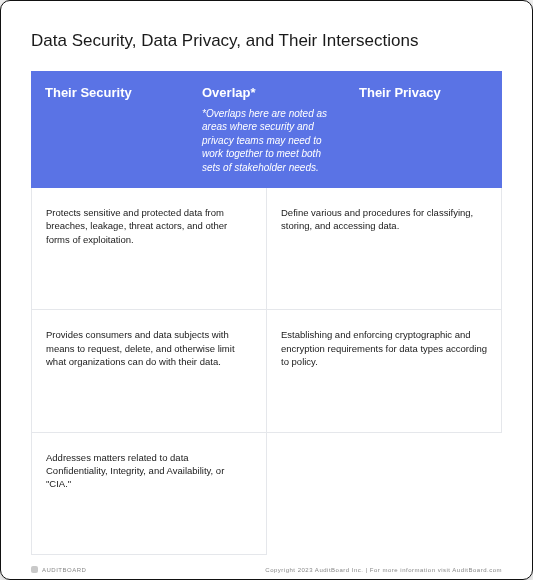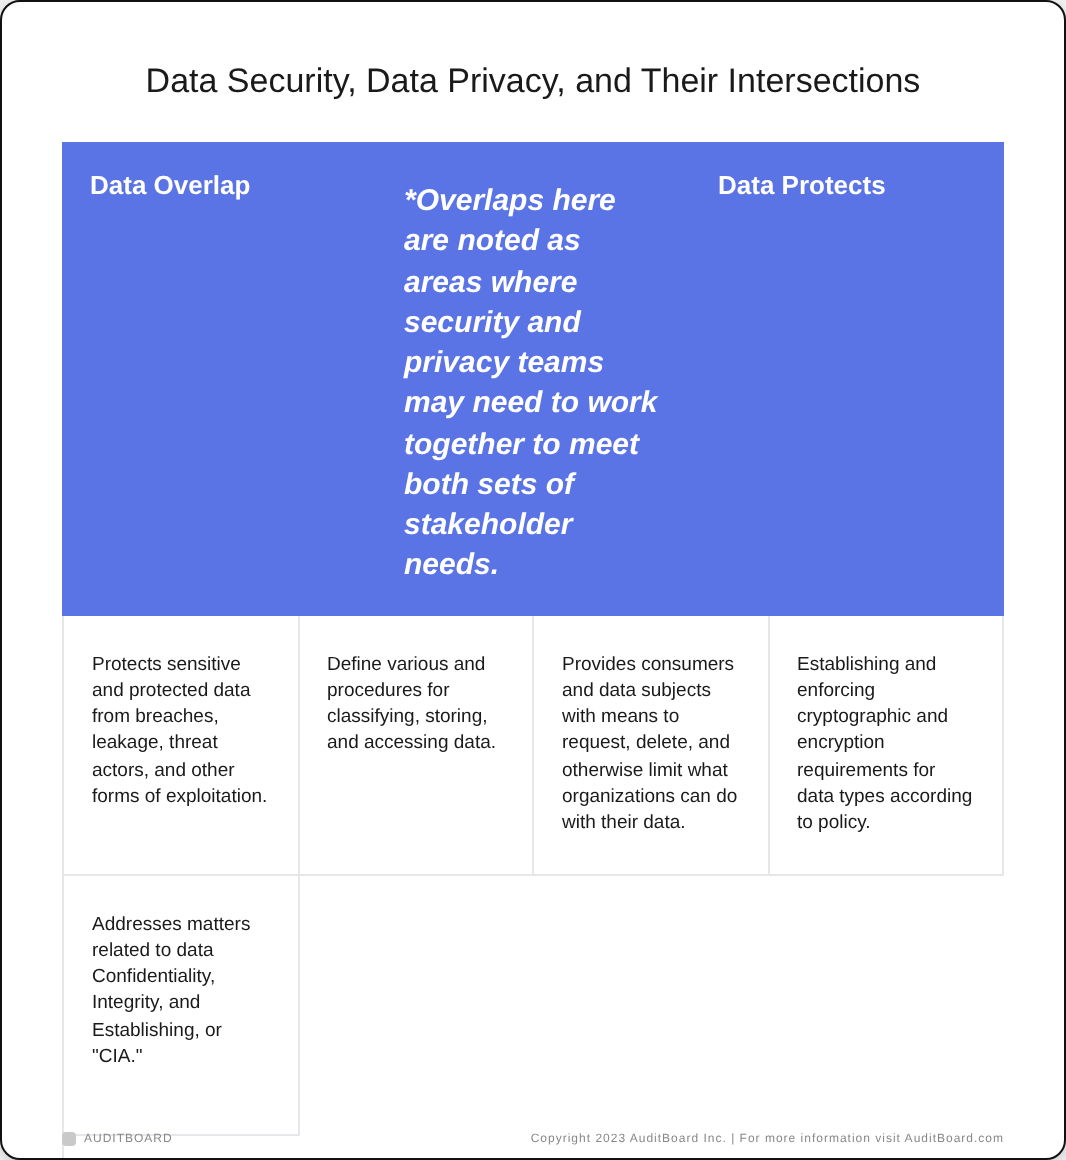--- a/index.html
+++ b/index.html
@@ -16,21 +16,20 @@
     border-radius: 10px;
     box-sizing: border-box;
     position: relative;
     overflow: hidden;
     padding: 30px 30px 24px 30px;
     display: flex;
     flex-direction: column;
     box-shadow: 0 2px 6px rgba(0,0,0,0.15);
   }
   .title {
-    text-align: center;
     font-size: 17px;
     font-weight: 500;
     color: #1a1a1a;
     margin: 0 0 20px 0;
   }
   .grid-header {
     display: grid;
     grid-template-columns: 1fr 1fr 1fr;
     background: #5a73e5;
   }
@@ -39,29 +38,29 @@
     color: #ffffff;
   }
   .head-cell h3 {
     margin: 0;
     font-size: 13px;
     font-weight: 600;
     line-height: 1.2;
   }
   .head-note {
     margin: 6px 0 0 0;
-    font-size: 15px;
+    font-size: 10px;
     font-style: italic;
     line-height: 1.35;
     color: #ffffff;
-    font-weight: 700;
+    font-weight: 400;
   }
   .grid-body {
     display: grid;
-    grid-template-columns: 1fr 1fr 1fr 1fr;
+    grid-template-columns: 1fr 1fr;
     grid-template-rows: repeat(3, 1fr);
     flex: 1;
     border-left: 1px solid #e5e7eb;
   }
   .cell {
     border-right: 1px solid #e5e7eb;
     border-bottom: 1px solid #e5e7eb;
     padding: 18px 14px 18px 14px;
     font-size: 9.5px;
     line-height: 1.4;
@@ -96,47 +95,48 @@
 </style>
 </head>
 <body>
 
 <div class="page">
 
   <h1 class="title">Data Security, Data Privacy, and Their Intersections</h1>
 
   <div class="grid-header">
     <div class="head-cell">
-      <h3>Data Overlap</h3>
+      <h3>Their Security</h3>
     </div>
     <div class="head-cell">
+      <h3>Overlap*</h3>
       <p class="head-note">*Overlaps here are noted as areas where security and privacy teams may need to work together to meet both sets of stakeholder needs.</p>
     </div>
     <div class="head-cell">
-      <h3>Data Protects</h3>
+      <h3>Their Privacy</h3>
     </div>
   </div>
 
   <div class="grid-body">
     <div class="cell">
         <span>Protects sensitive and protected data from breaches, leakage, threat actors, and other forms of exploitation.</span>
       </div>
     <div class="cell">
         <span>Define various and procedures for classifying, storing, and accessing data.</span>
       </div>
 
     <div class="cell">
         <span>Provides consumers and data subjects with means to request, delete, and otherwise limit what organizations can do with their data.</span>
       </div>
     <div class="cell">
         <span>Establishing and enforcing cryptographic and encryption requirements for data types according to policy.</span>
       </div>
 
     <div class="cell">
-        <span>Addresses matters related to data Confidentiality, Integrity, and Establishing, or "CIA."</span>
+        <span>Addresses matters related to data Confidentiality, Integrity, and Availability, or "CIA."</span>
       </div>
   </div>
 
   <div class="footer">
     <div class="footer-left">
       <span class="footer-logo-mark"></span>
       <span>AUDITBOARD</span>
     </div>
     <div>Copyright 2023 AuditBoard Inc.   |   For more information visit AuditBoard.com</div>
   </div>

